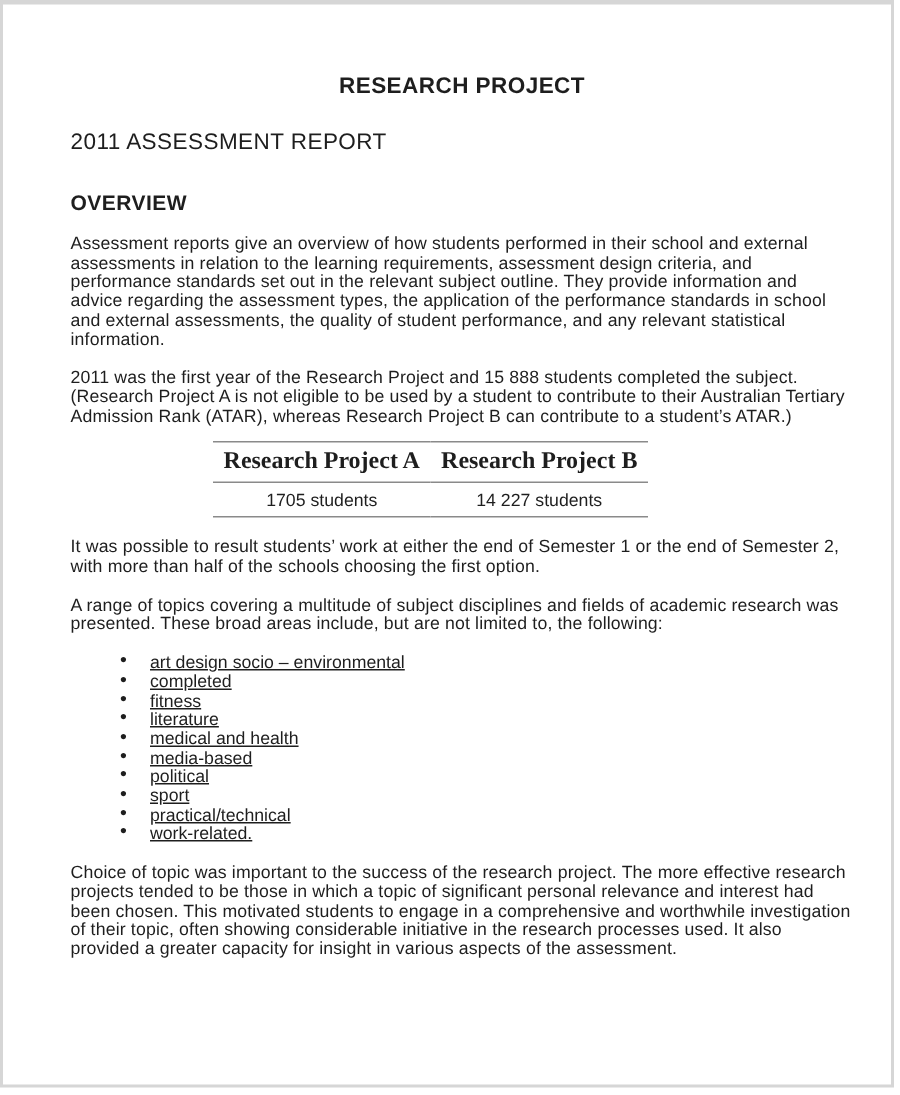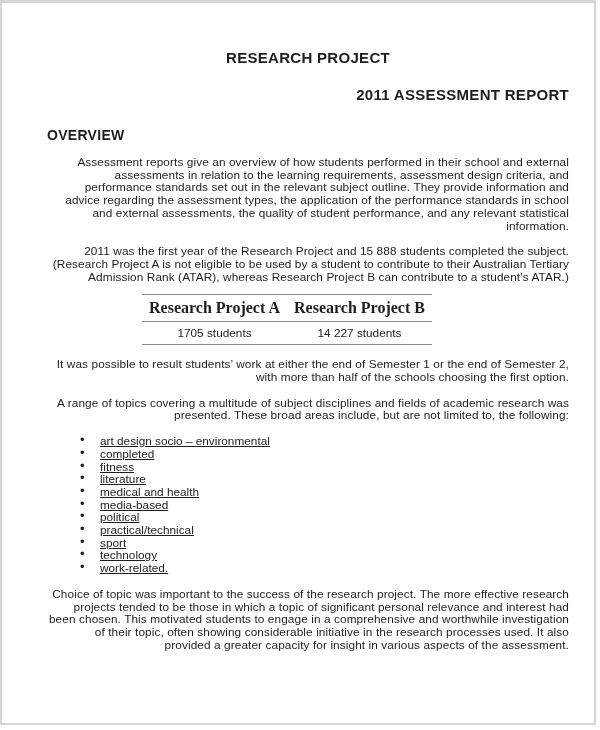--- a/index.html
+++ b/index.html
@@ -31,37 +31,36 @@
   }
   .doc-title {
     margin: 46px 0 0 0;
     text-align: center;
     font-size: 15px;
     font-weight: bold;
     letter-spacing: 0.3px;
   }
   .doc-subtitle {
     margin: 20px 0 0 0;
-    text-align: right;
+    text-align: left;
     font-size: 15px;
-    font-weight: bold;
+    font-weight: normal;
     letter-spacing: 0.3px;
   }
   .section-heading {
     margin: 24px 0 0 0;
     font-size: 14px;
     font-weight: bold;
     letter-spacing: 0.3px;
   }
   p.body-text {
     margin: 13px 0 0 0;
     font-size: 11.8px;
     line-height: 12.7px;
     letter-spacing: 0.1px;
-    text-align: right;
   }
   table.enrol-table {
     margin: 11px 0 0 95px;
     width: 290px;
     border-collapse: collapse;
     font-size: 11.8px;
   }
   table.enrol-table th,
   table.enrol-table td {
     text-align: center;
@@ -130,22 +129,21 @@
     <p class="body-text">A range of topics covering a multitude of subject disciplines and fields of academic research was presented. These broad areas include, but are not limited to, the following:</p>
 
     <ul class="topic-list">
       <li>art design socio – environmental</li>
       <li>completed</li>
       <li>fitness</li>
       <li>literature</li>
       <li>medical and health</li>
       <li>media-based</li>
       <li>political</li>
+      <li>sport</li>
       <li>practical/technical</li>
-      <li>sport</li>
-      <li>technology</li>
       <li>work-related.</li>
     </ul>
 
     <p class="body-text">Choice of topic was important to the success of the research project. The more effective research projects tended to be those in which a topic of significant personal relevance and interest had been chosen. This motivated students to engage in a comprehensive and worthwhile investigation of their topic, often showing considerable initiative in the research processes used. It also provided a greater capacity for insight in various aspects of the assessment.</p>
 
   </div>
 </div>
 
 </body></html>

